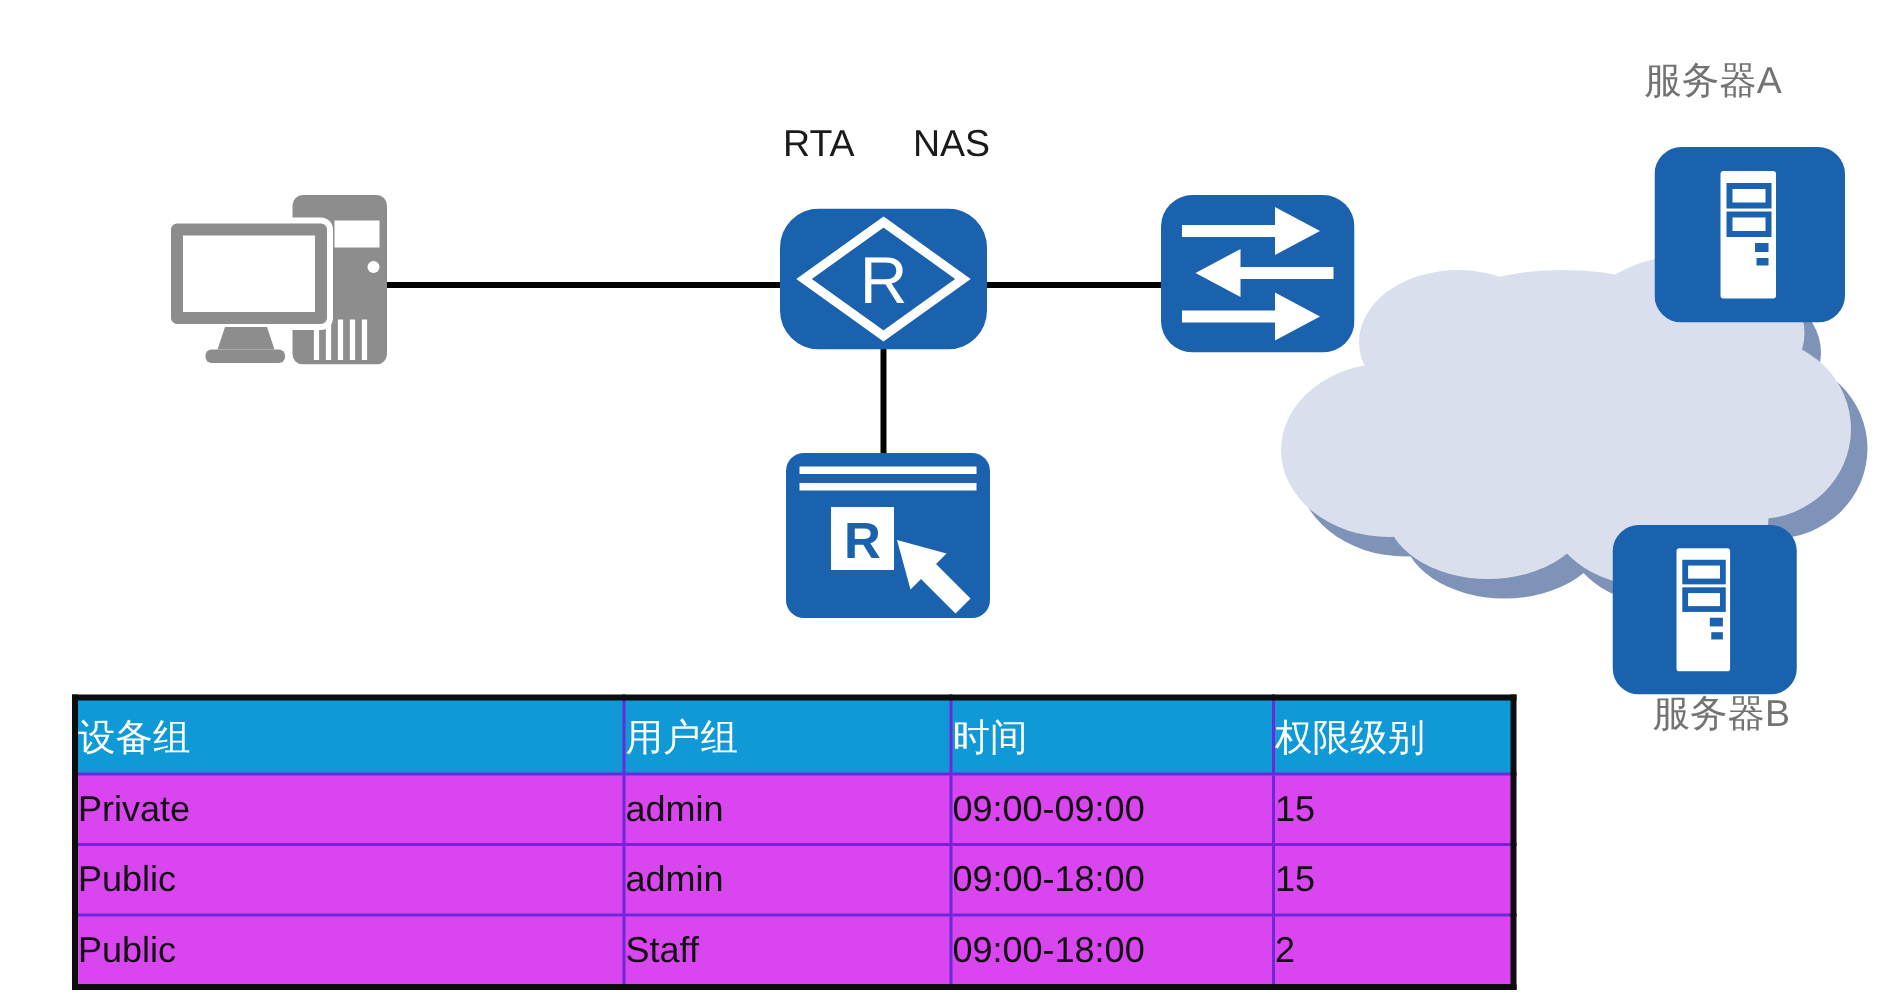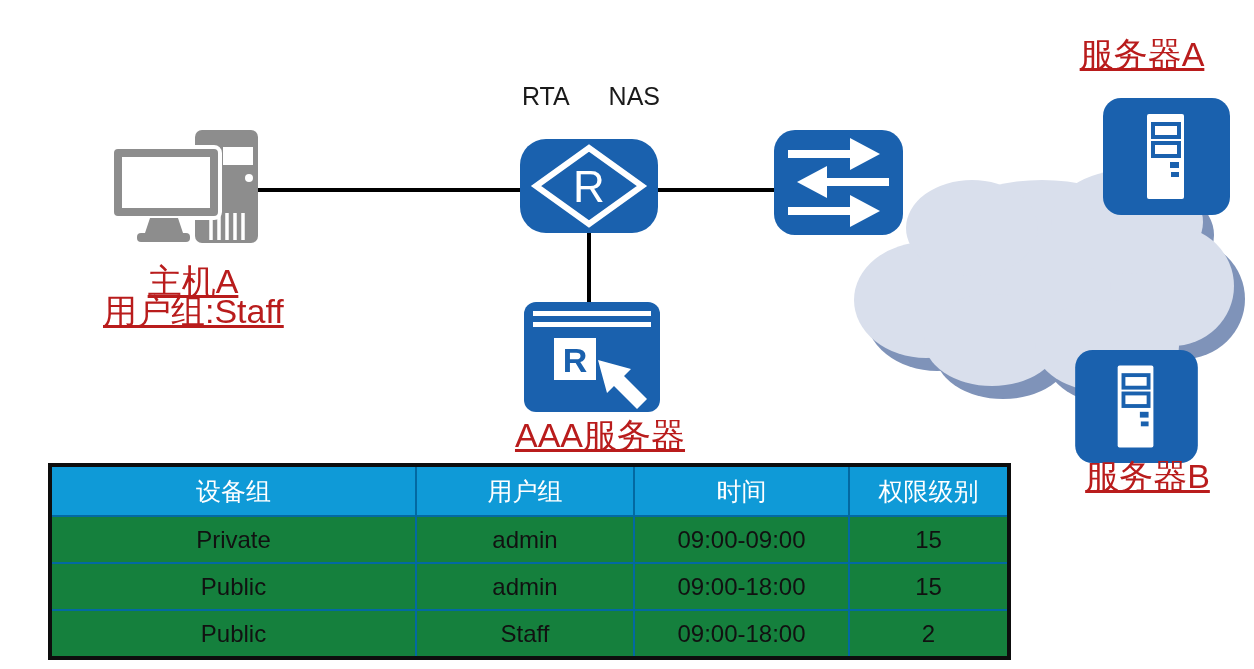--- a/index.html
+++ b/index.html
@@ -8,34 +8,34 @@
     --cloud-fill:#d9dfec;
     --cloud-shadow:#7f93b9;
     --pc-gray:#8d8d8d;
     --line-color:#000000;
   }
   html,body{margin:0;padding:0;background:#ffffff;}
   body{font-family:"Liberation Sans", sans-serif;}
   .canvas{position:relative;width:1254px;height:669px;background:#ffffff;overflow:hidden;}
   .abs{position:absolute;}
   .link{position:absolute;background:var(--line-color,#000);}
-  .lbl{position:absolute;color:#b91c1c;font-size:34px;line-height:30px;text-align:center;white-space:nowrap;text-decoration:underline;}
+  .lbl{position:absolute;color:#737373;font-size:25px;line-height:30px;text-align:center;white-space:nowrap;}
   .fill-blue{fill:var(--icon-blue,#1a61ae);}
   .fill-gray{fill:var(--pc-gray,#8d8d8d);}
   .cloud-main{fill:var(--cloud-fill,#d9dfec);}
   .cloud-sh{fill:var(--cloud-shadow,#7f93b9);}
 
   .router-labels{position:absolute;left:518px;top:82px;width:146px;display:flex;justify-content:space-between;
     padding:0 4px;box-sizing:border-box;font-size:25px;color:#1a1a1a;align-items:flex-end;}
 
   table.perm{position:absolute;left:48px;top:463px;width:959px;border-collapse:collapse;table-layout:fixed;
     border:4px solid #0d0d0d;}
-  table.perm th, table.perm td{border:2px solid #0369a1;text-align:center;vertical-align:middle;padding:0;}
+  table.perm th, table.perm td{border:2px solid #6d28d9;text-align:left;vertical-align:middle;padding:0;}
   table.perm th{background:var(--table-header-blue,#0f9ad7);color:#ffffff;font-size:25px;font-weight:normal;height:48px;}
-  table.perm td{font-size:24px;color:#111111;height:45px;background:#15803d;}
+  table.perm td{font-size:24px;color:#111111;height:45px;background:#d946ef;}
   .c1{width:366px;} .c2{width:218px;} .c3{width:215px;} .c4{width:160px;}
 </style>
 </head>
 <body>
 
 <div class="canvas">
 
   <div class="link" style="left:256px;top:188px;width:266px;height:4px;"></div>
   <div class="link" style="left:656px;top:188px;width:120px;height:4px;"></div>
   <div class="link" style="left:587px;top:231px;width:4px;height:73px;"></div>
@@ -70,24 +70,20 @@
       <line x1="109" y1="83" x2="109" y2="110"></line>
       <line x1="117" y1="83" x2="117" y2="110"></line>
       <line x1="125" y1="83" x2="125" y2="110"></line>
       <line x1="133" y1="83" x2="133" y2="110"></line>
     </g>
     <rect class="fill-gray" x="2" y="17" width="108" height="71" rx="6" stroke="#ffffff" stroke-width="4"></rect>
     <rect x="12" y="27" width="88" height="51" fill="#ffffff"></rect>
     <polygon class="fill-gray" points="40,88 68,88 73,103 35,103"></polygon>
     <rect class="fill-gray" x="27" y="103" width="53" height="9" rx="4"></rect>
   </svg>
-  <div class="lbl" style="left:103px;top:266px;width:180px;">
-    <div>主机A</div>
-    <div>用户组:Staff</div>
-  </div>
 
   <div class="router-labels">
     <span>RTA</span>
     <span>NAS</span>
   </div>
 
   <svg class="abs" style="left:520px;top:139px;" width="138" height="94" viewBox="0 0 138 94">
     <rect class="fill-blue" width="138" height="94" rx="26"></rect>
     <path d="M69 9 L122 47 L69 85 L16 47 Z" fill="none" stroke="#ffffff" stroke-width="6"></path>
     <text x="69" y="63" text-anchor="middle" fill="#ffffff" font-size="44" font-family="Liberation Sans, sans-serif">R</text>
@@ -106,21 +102,20 @@
   </svg>
 
   <svg class="abs" style="left:524px;top:302px;" width="136" height="110" viewBox="0 0 136 110">
     <rect class="fill-blue" width="136" height="110" rx="12"></rect>
     <rect x="9" y="9" width="118" height="5" fill="#ffffff"></rect>
     <rect x="9" y="20" width="118" height="5" fill="#ffffff"></rect>
     <rect x="30" y="36" width="42" height="42" fill="#ffffff"></rect>
     <text x="51" y="70" text-anchor="middle" font-size="34" font-weight="bold" font-family="Liberation Sans, sans-serif" class="fill-blue">R</text>
     <path d="M74,58 L107,67 L100,74 L123,97 L113,107 L90,84 L83,91 Z" fill="#ffffff"></path>
   </svg>
-  <div class="lbl" style="left:510px;top:420px;width:180px;">AAA服务器</div>
 
   <div class="lbl" style="left:1032px;top:40px;width:220px;line-height:29px;">
     <div>服务器A</div>
   </div>
   <svg class="abs" style="left:1103px;top:98px;" width="127" height="117" viewBox="0 0 127 117">
     <rect class="fill-blue" width="127" height="117" rx="18"></rect>
     <rect x="44" y="16" width="37" height="85" rx="2" fill="#ffffff"></rect>
     <rect x="50" y="26" width="26" height="13" fill="#ffffff" stroke-width="4" stroke="#1a61ae" class="sa"></rect>
     <rect x="50" y="45" width="26" height="13" fill="#ffffff" stroke-width="4" stroke="#1a61ae"></rect>
     <rect x="67" y="64" width="9" height="6" class="fill-blue"></rect>

